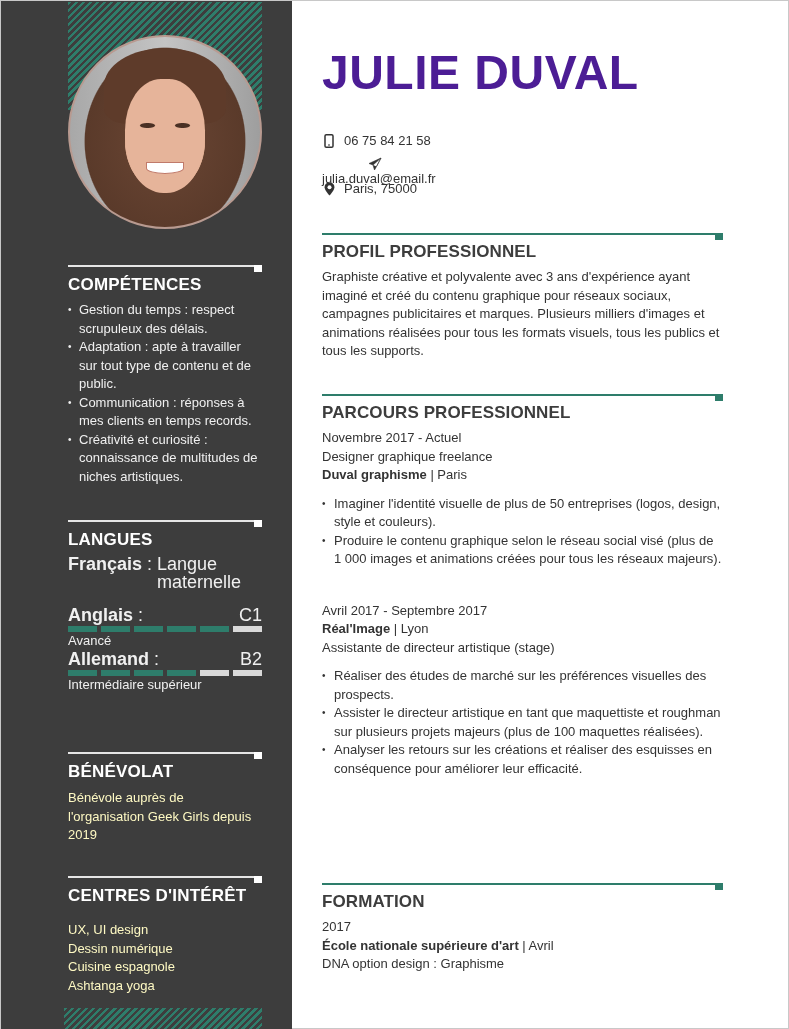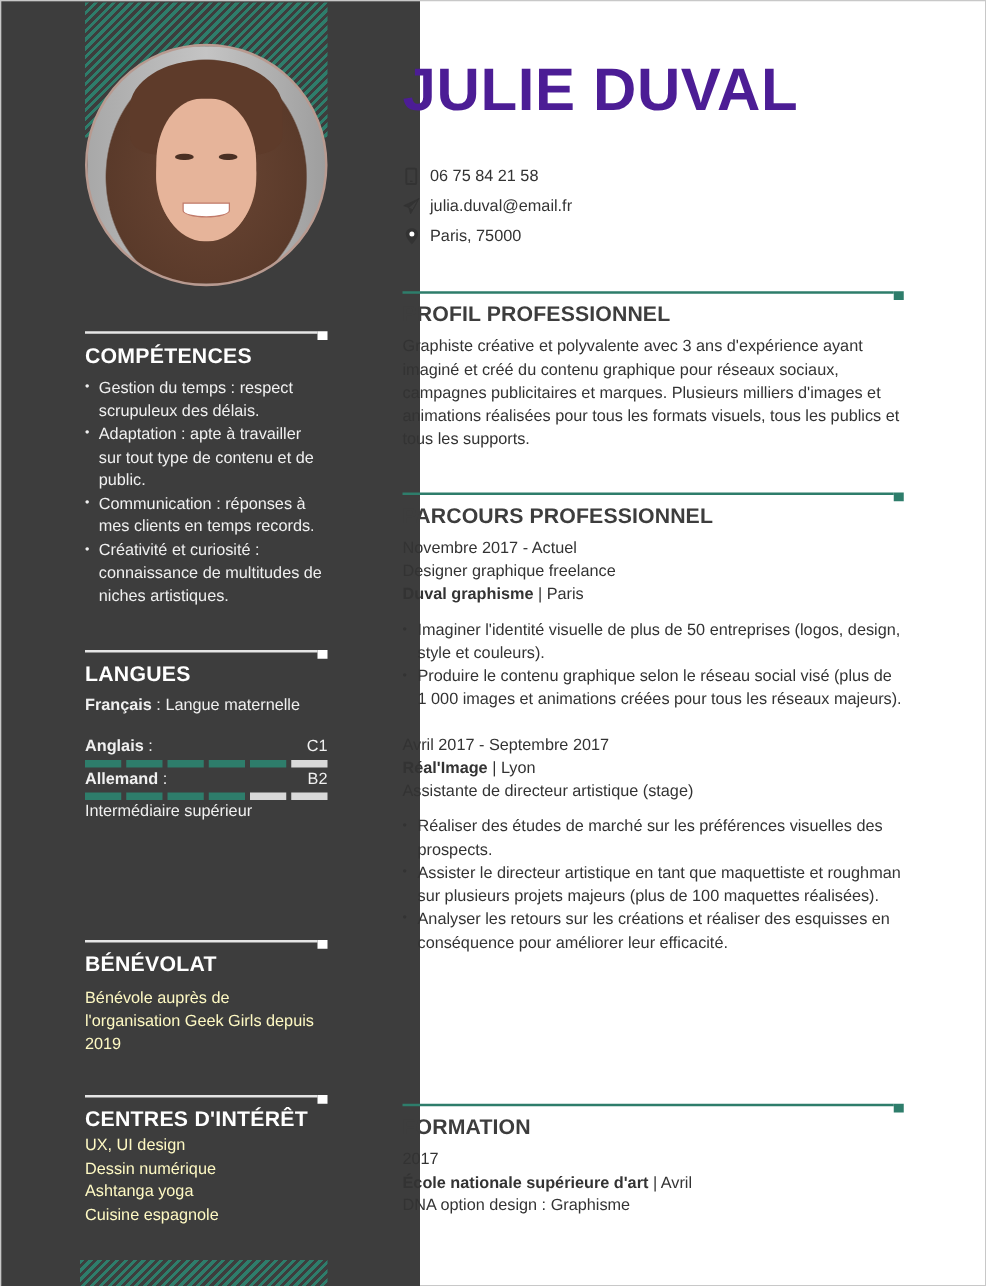--- a/index.html
+++ b/index.html
@@ -2,21 +2,21 @@
 <html><head>
   <meta charset="utf-8">
   <style>
     * { margin: 0; padding: 0; box-sizing: border-box; }
     html, body { width: 789px; height: 1029px; overflow: hidden; background: #ffffff; }
     body { font-family: "Liberation Sans", sans-serif; color: #333333; position: relative; }
 
     .page { position: absolute; left: 0; top: 0; width: 789px; height: 1029px; border: 1px solid #c8c8c8; background: #fff; }
 
     
-    .sidebar { position: absolute; left: 0; top: 0; width: 335px; height: 1029px; background: #3d3d3d; text-decoration: underline; }
+    .sidebar { position: absolute; left: 0; top: 0; width: 291px; height: 1029px; background: #3d3d3d; text-decoration: underline; }
     .stripes-top { position: absolute; left: 67px; top: 1px; width: 194px; height: 108px;
       background: repeating-linear-gradient(135deg, #2e7d6b 0px, #2e7d6b 2.5px, #3d3d3d 2.5px, #3d3d3d 5px); }
     .stripes-bottom { position: absolute; left: 63px; top: 1007px; width: 198px; height: 22px;
       background: repeating-linear-gradient(135deg, #2e7d6b 0px, #2e7d6b 2.5px, #3d3d3d 2.5px, #3d3d3d 5px); }
 
     .photo { position: absolute; left: 67px; top: 34px; width: 194px; height: 194px; border-radius: 50%;
       border: 2px solid #b89a90; overflow: hidden;
       background: radial-gradient(ellipse 38% 48% at 50% 55%, #e8b9a0 0%, #d9a88c 55%, transparent 56%),
                   radial-gradient(ellipse 60% 70% at 50% 55%, #6b4634 0%, #5a3a2a 70%, transparent 71%),
                   linear-gradient(90deg, #a8a8a8, #c4c4c4 50%, #9e9e9e); }
@@ -28,21 +28,21 @@
 
     .s-section { position: absolute; left: 67px; width: 194px; color: #ffffff; }
     .s-rule { position: relative; height: 2px; background: #e6e6e6; width: 186px; }
     .s-rule::after { content: ""; position: absolute; right: -8px; top: 0; width: 8px; height: 7px; background: #ffffff; }
     .s-title { font-weight: bold; font-size: 17px; letter-spacing: 0.2px; margin-top: 8px; color: #ffffff; }
     .s-text { font-size: 13px; line-height: 18.5px; color: #fef9c3; }
     .s-list { list-style: none; margin-top: 6px; }
     .s-list li { position: relative; padding-left: 11px; font-size: 13px; line-height: 18.5px; color: #f0f0f0; }
     .s-list li::before { content: "•"; position: absolute; left: 0; top: 0; font-size: 10px; }
 
-    .lang-row { display: flex; justify-content: space-between; font-size: 13px; line-height: 18px; color: #f0f0f0; text-align: center; }
+    .lang-row { display: flex; justify-content: space-between; font-size: 18px; line-height: 18px; color: #f0f0f0; }
     .lang-row b { font-weight: bold; }
     .bars { display: flex; gap: 4px; margin-top: 2px; height: 6px; }
     .bar { flex: 1; height: 6px; background: #d9d9d9; }
     .bar.on { background: #2e7d6b; }
     .lang-level { font-size: 13px; line-height: 18px; color: #f0f0f0; }
 
     
     .name { position: absolute; left: 321px; top: 44px; font-size: 48px; font-weight: bold; color: #4c1d95; letter-spacing: 0.5px; }
     .contact { position: absolute; left: 321px; font-size: 13px; color: #333; display: flex; align-items: center; }
     .contact .ic { width: 14px; height: 14px; margin-right: 8px; display: inline-flex; align-items: center; justify-content: center; }
@@ -97,20 +97,21 @@
           <span>C1</span>
         </div>
         <div class="bars">
           <div class="bar on"></div>
             <div class="bar on"></div>
             <div class="bar on"></div>
             <div class="bar on"></div>
             <div class="bar on"></div>
             <div class="bar"></div>
         </div>
+        <div class="lang-level">Avancé</div>
       </div>
 
       <div style="">
         <div class="lang-row">
           <span><b>Allemand</b><span> :</span></span>
           <span>B2</span>
         </div>
         <div class="bars">
           <div class="bar on"></div>
             <div class="bar on"></div>
@@ -125,43 +126,43 @@
 
     <section class="s-section" style="top:751px;">
       <div class="s-rule"></div>
       <h2 class="s-title">BÉNÉVOLAT</h2>
       <p class="s-text" style="margin-top:7px;">Bénévole auprès de l'organisation Geek Girls depuis 2019</p>
     </section>
 
     <section class="s-section" style="top:875px;">
       <div class="s-rule"></div>
       <h2 class="s-title">CENTRES D'INTÉRÊT</h2>
-      <div style="margin-top:1px;">
+      <div style="margin-top:15px;">
         <div class="s-text">UX, UI design</div>
         <div class="s-text">Dessin numérique</div>
+        <div class="s-text">Cuisine espagnole</div>
         <div class="s-text">Ashtanga yoga</div>
-        <div class="s-text">Cuisine espagnole</div>
       </div>
     </section>
 
     <div class="stripes-bottom"></div>
   </aside>
 
   <h1 class="name">JULIE DUVAL</h1>
 
   <div class="contact" style="top:132px;">
     <span class="ic">
       <svg width="10" height="14" viewBox="0 0 10 14">
           <rect x="1" y="0.8" width="8" height="12.4" rx="1.3" fill="none" stroke="#333" stroke-width="1.5"></rect>
           <line x1="4" y1="11" x2="6" y2="11" stroke="#333" stroke-width="1"></line>
         </svg>
     </span>
     <span>06 75 84 21 58</span>
   </div>
-  <div class="contact" style="top:156px;">
+  <div class="contact" style="top:156px;flex-direction:column;">
     <span class="ic">
       <svg width="14" height="14" viewBox="0 0 14 14">
           <path d="M13 1 L1 6.5 L5 8 L6.5 13 L8.5 9.5 Z M5 8 L13 1 L8.5 9.5" fill="#333" stroke="#333" stroke-width="0.6" stroke-linejoin="round"></path>
         </svg>
     </span>
     <span>julia.duval@email.fr</span>
   </div>
   <div class="contact" style="top:180px;">
     <span class="ic">
       <svg width="11" height="14" viewBox="0 0 11 14">
@@ -185,21 +186,21 @@
     <div style="margin-top:6px;">
       <div class="m-text">Novembre 2017 - Actuel</div>
       <div class="m-text">Designer graphique freelance</div>
       <div class="m-text"><b>Duval graphisme</b><span> | Paris</span></div>
       <ul class="m-list">
         <li>Imaginer l'identité visuelle de plus de 50 entreprises (logos, design, style et couleurs).</li>
         <li>Produire le contenu graphique selon le réseau social visé (plus de 1 000 images et animations créées pour tous les réseaux majeurs).</li>
       </ul>
     </div>
 
-    <div style="margin-top:18px;">
+    <div style="margin-top:33px;">
       <div class="m-text">Avril 2017 - Septembre 2017</div>
       <div class="m-text"><b>Réal'Image</b><span> | Lyon</span></div>
       <div class="m-text">Assistante de directeur artistique (stage)</div>
       <ul class="m-list">
         <li>Réaliser des études de marché sur les préférences visuelles des prospects.</li>
         <li>Assister le directeur artistique en tant que maquettiste et roughman sur plusieurs projets majeurs (plus de 100 maquettes réalisées).</li>
         <li>Analyser les retours sur les créations et réaliser des esquisses en conséquence pour améliorer leur efficacité.</li>
       </ul>
     </div>
   </section>

